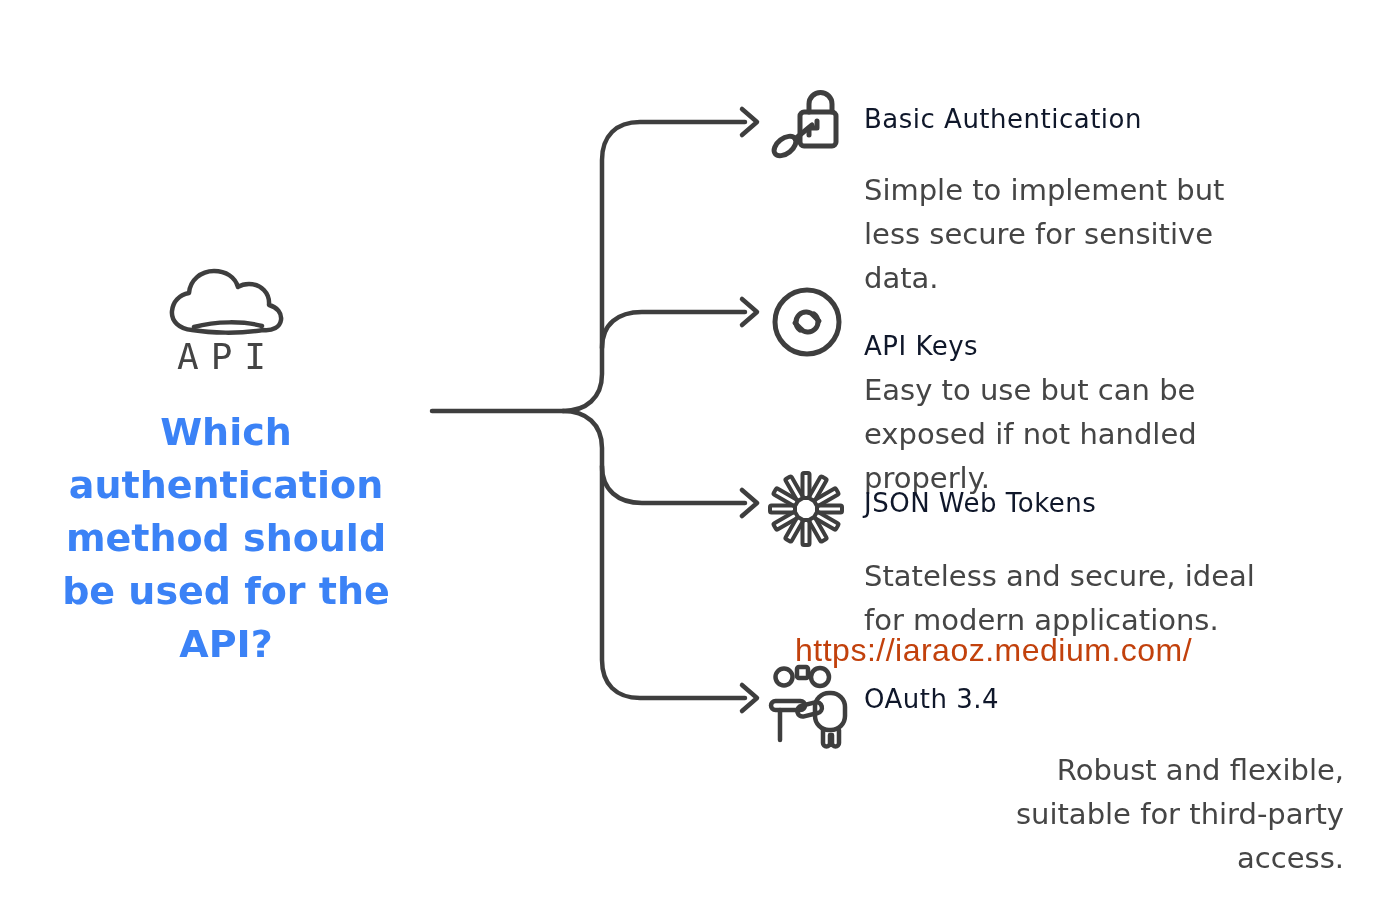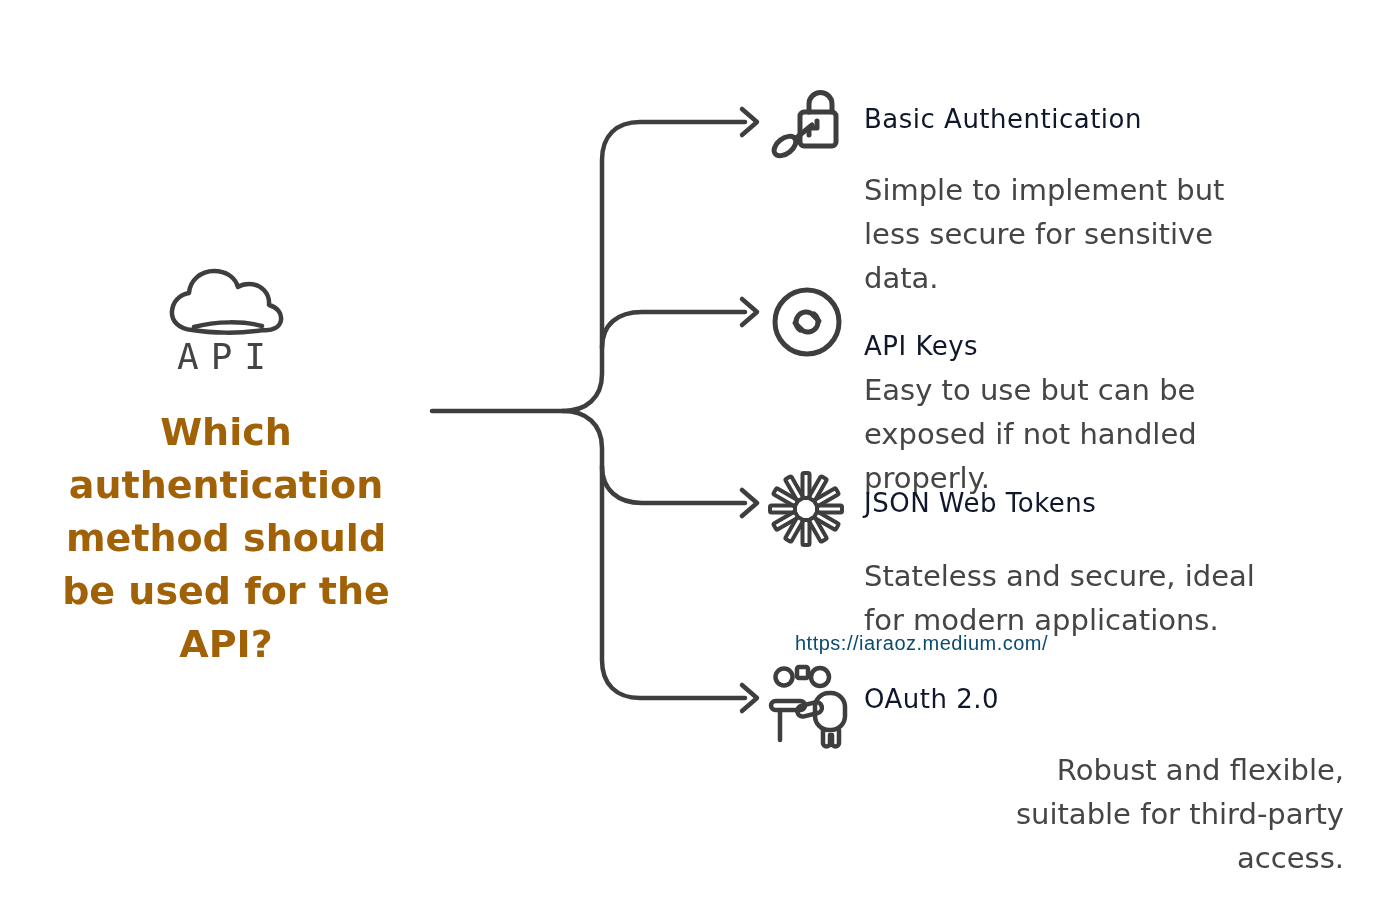--- a/index.html
+++ b/index.html
@@ -12,40 +12,40 @@
   
   .cloud-wrap{left:166px;top:264px;width:122px;height:78px;}
   .api-label{
     left:150px;top:336px;width:155px;text-align:center;
     font-family:"DejaVu Sans Mono","Liberation Mono",monospace;
     font-size:36px;font-weight:500;letter-spacing:12px;color:#444;
   }
   .question{
     left:28px;top:406px;width:396px;text-align:center;
     font-size:38px;line-height:53px;font-weight:bold;
-    white-space:pre-line;color:#a16207;
+    white-space:pre-line;color:#3b82f6;
   }
   
   .connectors{left:0;top:0;width:1400px;height:918px;pointer-events:none;}
   svg{display:block;}
   .stroke{stroke:#3e3e3e;fill:none;stroke-linecap:round;stroke-linejoin:round;}
   
   .branch-icon{width:84px;height:84px;}
   .branch-title{
     left:864px;width:500px;font-size:26px;font-weight:normal;color:#0f172a;
     letter-spacing:0.5px;
   }
   .branch-desc{
     left:864px;width:480px;font-size:29px;line-height:44px;color:#454545;
     white-space:pre-line;
   }
   .watermark{
     left:795px;top:632px;width:520px;
     font-family:"Liberation Sans",sans-serif;
-    font-size:20px;color:#0c4a6e;letter-spacing:0.5px;
+    font-size:32px;color:#c2410c;letter-spacing:0.5px;
   }
 </style>
 </head>
 <body>
 
 <div class="canvas">
 
   <div class="abs cloud-wrap">
     <svg width="122" height="78" viewBox="0 0 122 78">
       <path class="stroke" stroke-width="4.5" d="M26 66 C13 65 5 57 6 47 C7 38 13 31 23 29 C24 16 35 7 48 7 C60 7 69 13 72 23 C75 21 79 20 83 20 C95 20 104 29 103 41 C111 43 116 49 115 56 C114 63 107 67 97 66 C73 70 45 69 26 66 Z"></path>
@@ -136,18 +136,18 @@
         <rect x="29" y="5" width="11" height="11" rx="2"></rect>
         <circle cx="52" cy="15" r="9"></circle>
         <rect x="3" y="39" width="34" height="9" rx="4.5"></rect>
         <path d="M12 48 V78"></path>
         <rect x="47" y="31" width="30" height="37" rx="14"></rect>
         <path d="M55 68 v13 a3.5 3.5 0 0 0 7 0 v-8 h2 v8 a3.5 3.5 0 0 0 7 0 v-13"></path>
         <rect x="29" y="42" width="25" height="11" rx="5.5" transform="rotate(-14 41 47)"></rect>
       </g>
     </svg>
   </div>
-  <div class="abs branch-title" style="top:684px;">OAuth 2.0</div>
+  <div class="abs branch-title" style="top:684px;">OAuth 3.4</div>
   <div class="abs branch-desc" style="top:748px;text-align:right;">Robust and flexible,
 suitable for third-party
 access.</div>
 
 </div>
 
 </body></html>

